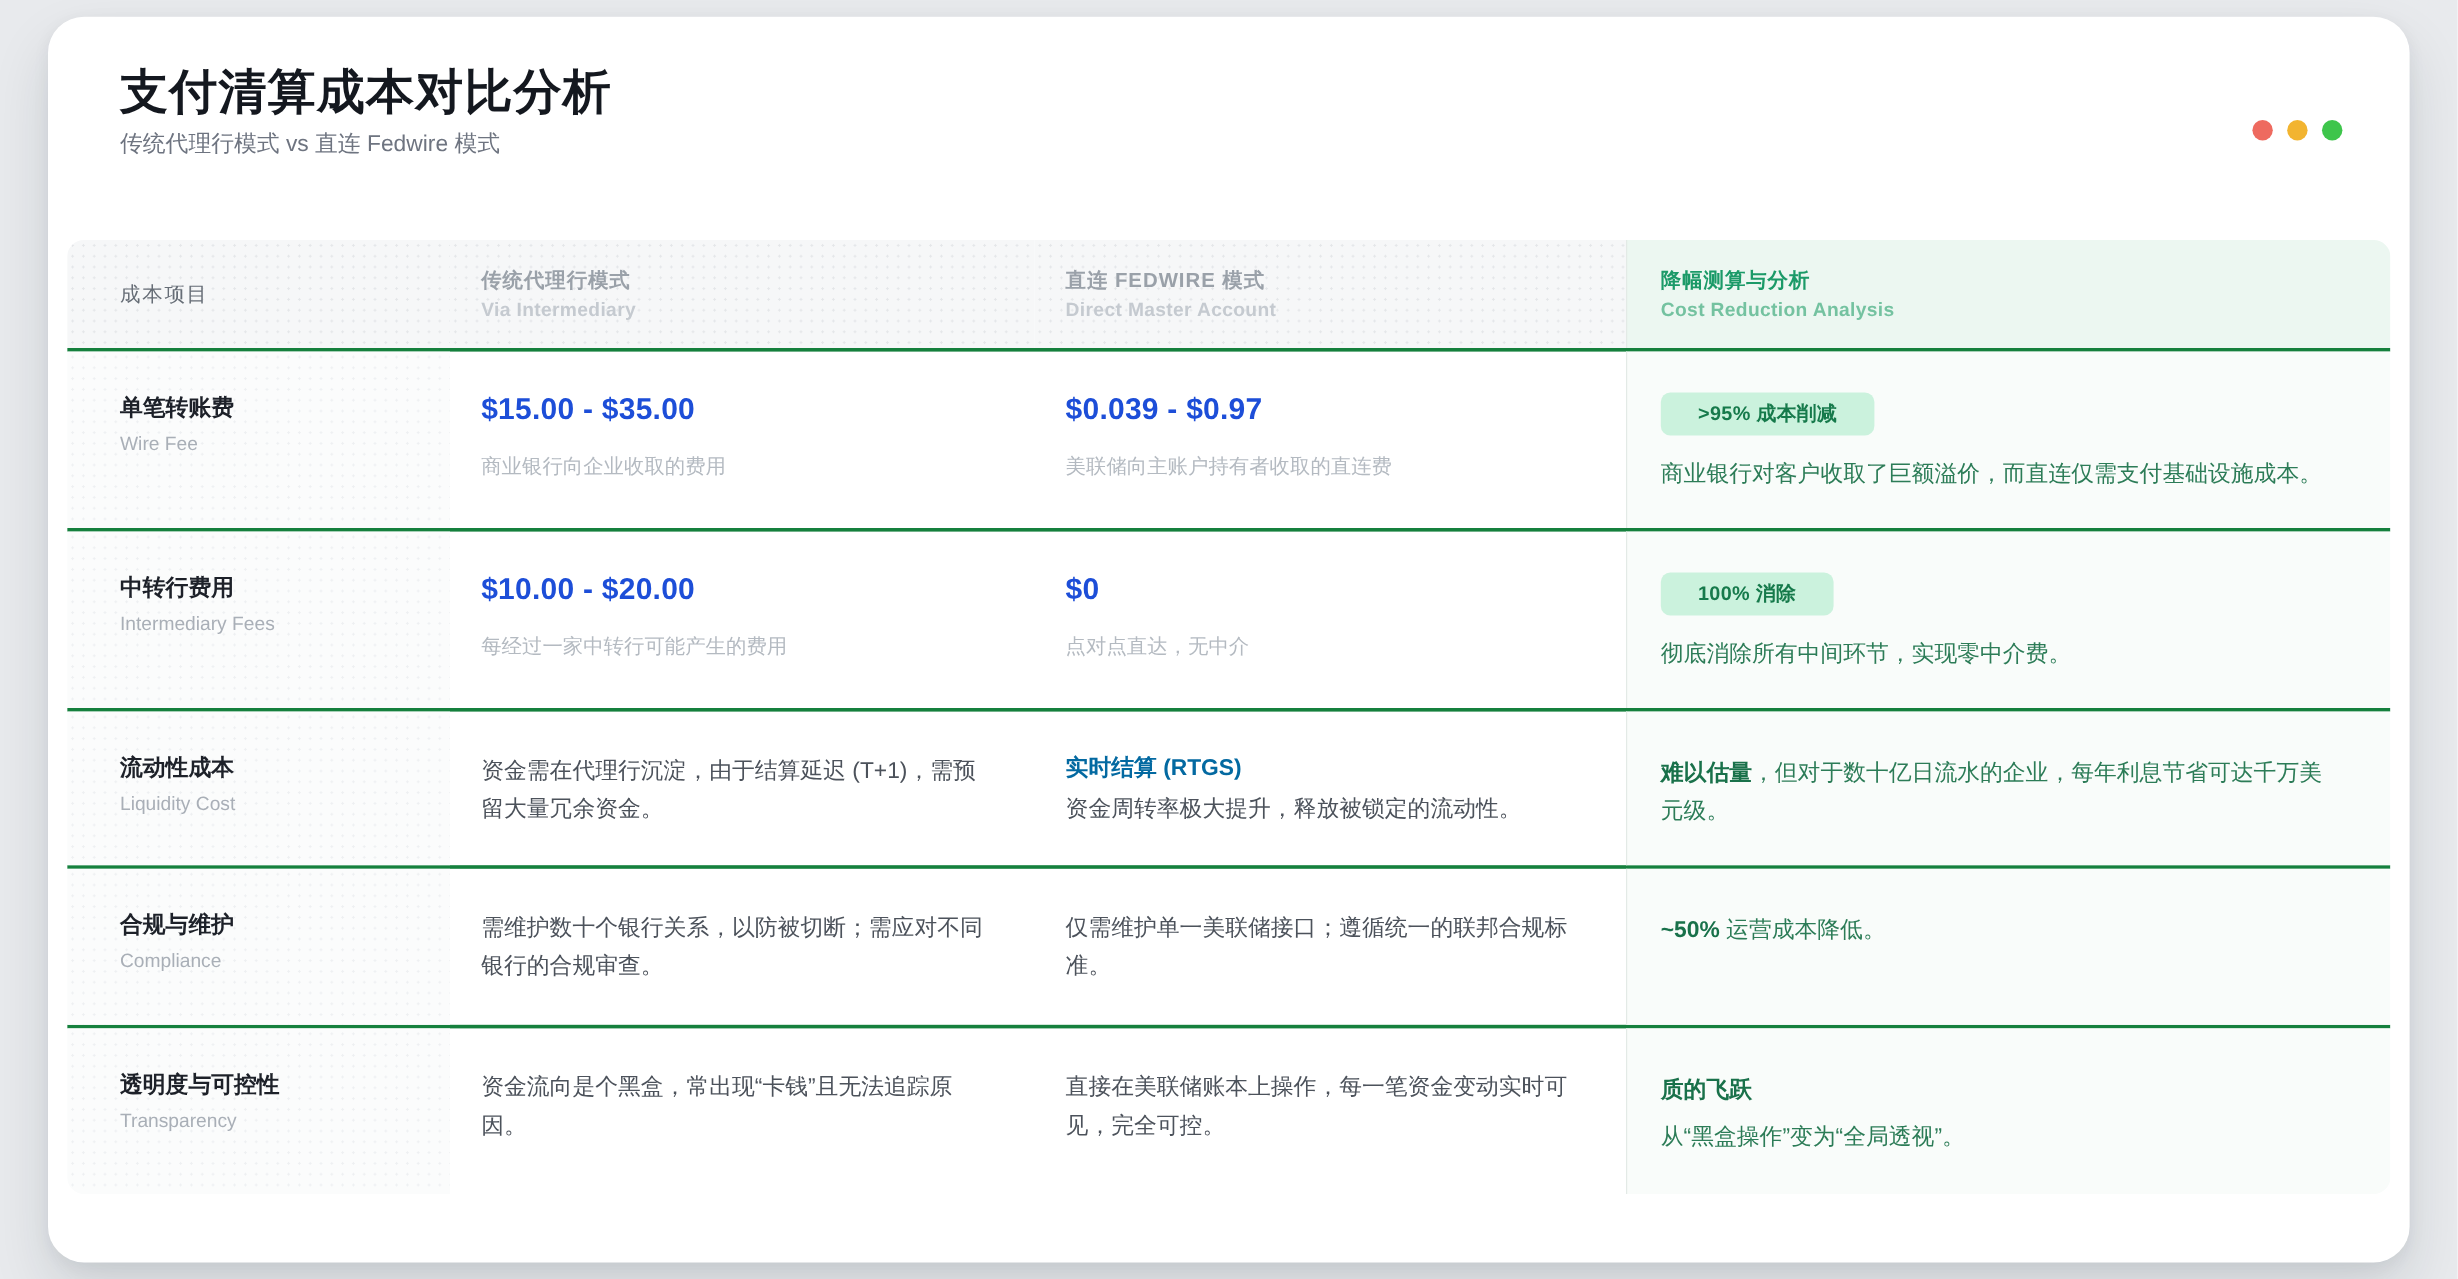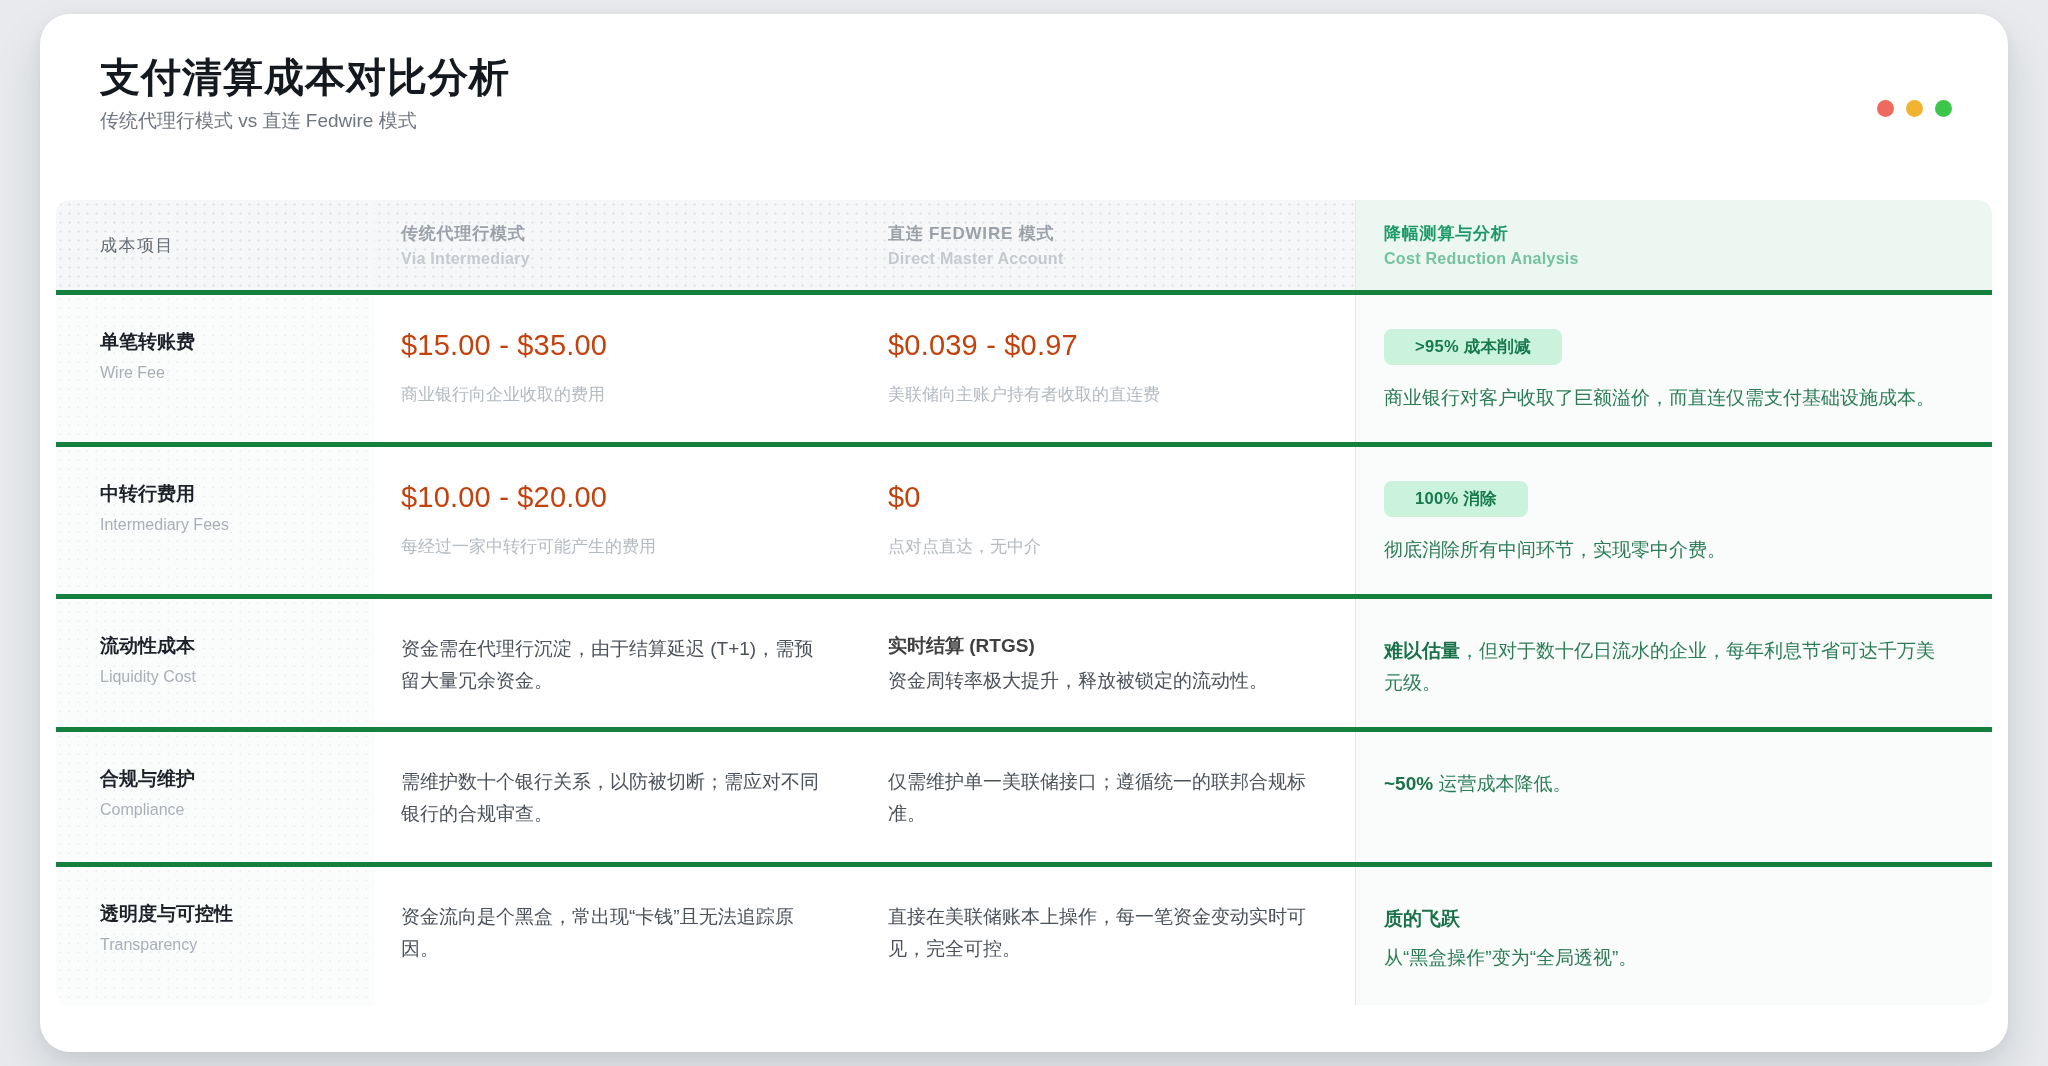--- a/index.html
+++ b/index.html
@@ -56,42 +56,42 @@
   .th-2, .th-3 { padding-left:26px; }
   .th-4 { padding-left:28px; background:#ecf7f1; border-left:1px solid #e3eae6; }
   .th-label {
     font-size:17px; font-weight:700; color:#9aa1a9; letter-spacing:0.8px;
   }
   .th-1 .th-label { font-weight:500; color:#666d76; letter-spacing:1.5px; }
   .th-sub { margin-top:5px; font-size:16px; font-weight:700; color:#c5cad0; letter-spacing:0.3px; }
   .th-4 .th-label { color:#1b9a68; }
   .th-4 .th-sub { color:#74c2a0; }
 
-  .trow { border-top:5px solid #15803d; background:#ffffff; }
+  .trow { border-top:3px solid #15803d; background:#ffffff; }
   .td { padding:34px 36px 28px 26px; }
   .td-item {
     padding-left:44px;
     background-color:#fbfcfc;
     background-image:radial-gradient(circle,#eef0f2 1px, transparent 1px);
     background-size:9px 9px;
   }
   .row-1 .td { min-height:140px; }
   .row-2 .td { min-height:140px; }
   .row-3 .td { min-height:128px; }
   .row-4 .td { min-height:130px; }
   .row-5 .td { min-height:138px; }
 
   .item-label { font-size:19px; font-weight:700; color:#1d2129; }
   .item-sub   { margin-top:9px; font-size:16px; color:#a9afb7; }
 
-  .value   { font-size:29px; font-weight:400; color:#c2410c; letter-spacing:0.2px; }
+  .value   { font-size:25px; font-weight:700; color:#1d4ed8; letter-spacing:0.2px; }
   .caption { margin-top:21px; font-size:17px; color:#b4bac1; }
 
   .para { font-size:19px; line-height:32px; color:#4c525b; }
-  .cell-title { font-size:19px; font-weight:700; color:#404040; }
+  .cell-title { font-size:19px; font-weight:700; color:#0369a1; }
   .cell-title + .para { margin-top:6px; }
 
   .td-green {
     background:#f9fcfa;
     border-left:1px solid #e3eae6;
     padding-left:28px; padding-right:40px;
   }
   .badge {
     display:inline-block;
     background:#cbf2dd; color:#167a4b;

